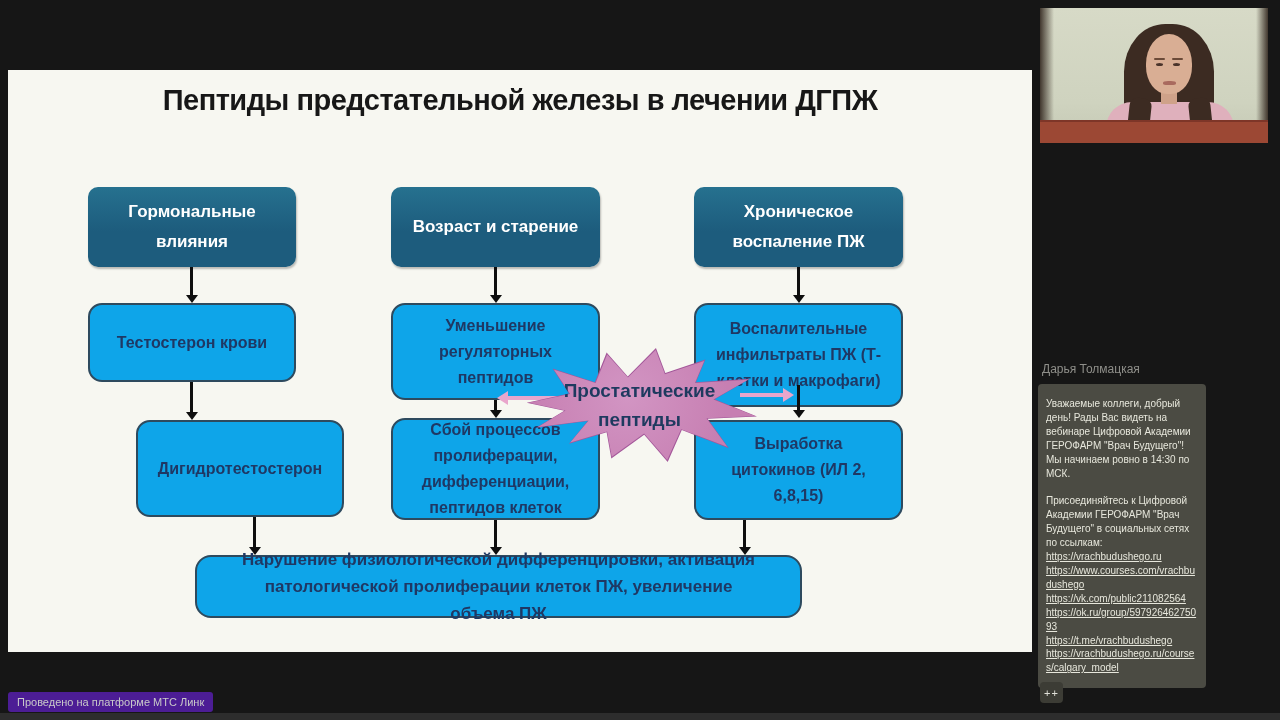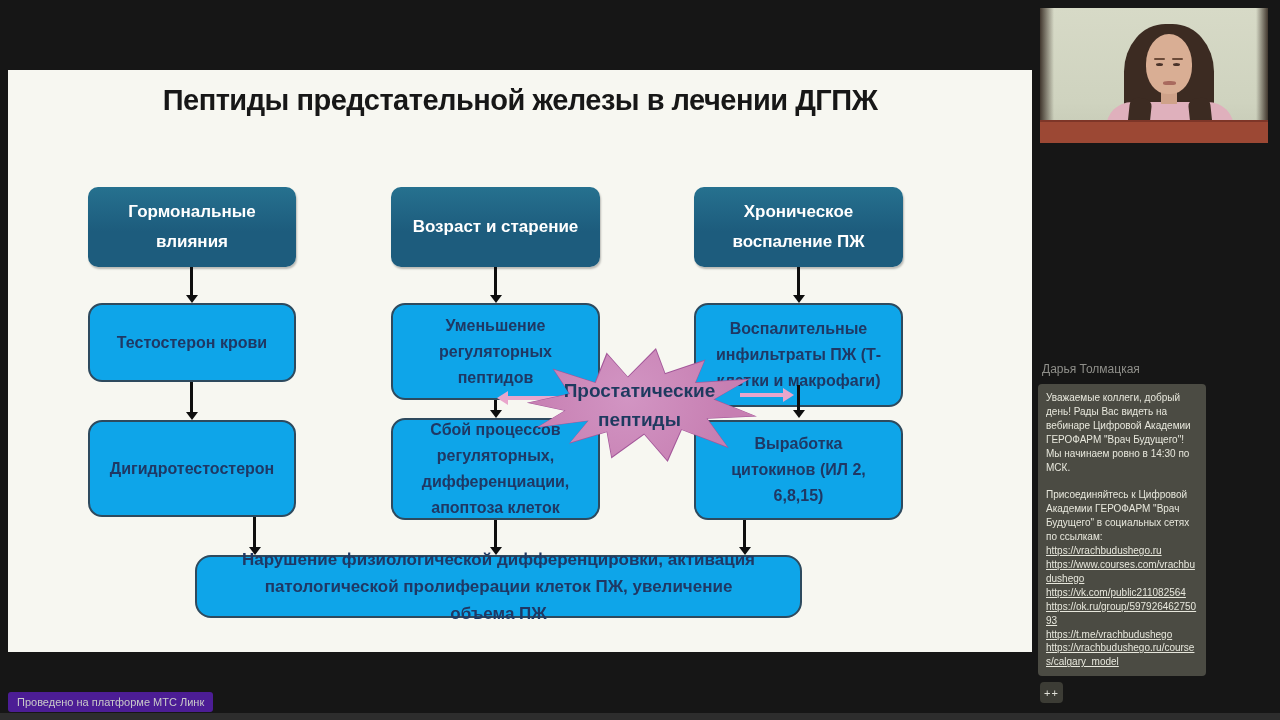--- a/index.html
+++ b/index.html
@@ -108,21 +108,21 @@
   .hair-strand{position:absolute;top:90px;width:22px;height:45px;background:#3c2b22;border-radius:8px;}
   .hair-strand.l{left:88px;transform:rotate(6deg);}
   .hair-strand.r{left:150px;transform:rotate(-6deg);}
 
   
   .chat-sender{
     position:absolute;left:1042px;top:362px;font-size:12px;color:#8f8f8a;
   }
   .chat-bubble{
     position:absolute;left:1038px;top:384px;width:168px;
-    background:#4b4b43;border-radius:4px;padding:7px 8px;
+    background:#4b4b43;border-radius:4px;padding:13px 8px;
     box-sizing:border-box;color:#e7e7dc;font-size:10px;line-height:13.9px;
   }
   .seg{white-space:pre-wrap;word-break:break-word;}
   .seg.link{text-decoration:underline;word-break:break-all;cursor:pointer;}
   .seg.gap{height:14px;}
   .chat-expand{
     position:absolute;left:1040px;top:682px;width:23px;height:21px;
     background:#3c3c35;border-radius:4px;color:#e0e0d8;font-size:11px;
     display:flex;align-items:center;justify-content:center;cursor:pointer;
     letter-spacing:1px;
@@ -146,22 +146,22 @@
     <div class="slide-title">Пептиды предстательной железы в лечении ДГПЖ</div>
 
     <div class="fbox hbox c1 row-h">Гормональные влияния</div>
     <div class="fbox hbox c2 row-h">Возраст и старение</div>
     <div class="fbox hbox c3 row-h">Хроническое воспаление ПЖ</div>
 
     <div class="fbox wbox c1 pad-sm" style="top:233px;height:79px;">Тестостерон крови</div>
     <div class="fbox wbox c2" style="top:233px;height:97px;">Уменьшение регуляторных пептидов</div>
     <div class="fbox wbox c3" style="top:233px;height:104px;padding:4px 10px;">Воспалительные инфильтраты ПЖ (Т-клетки и макрофаги)</div>
 
-    <div class="fbox wbox c1 pad-sm" style="top:350px;height:97px;">Дигидротестостерон</div>
-    <div class="fbox wbox c2" style="top:348px;height:102px;">Сбой процессов регуляторных, дифференциации, апоптоза клеток</div>
+    <div class="fbox wbox c1 pad-sm" style="top:350px;height:97px;margin-left:48px;">Дигидротестостерон</div>
+    <div class="fbox wbox c2" style="top:348px;height:102px;">Сбой процессов пролиферации, дифференциации, пептидов клеток</div>
     <div class="fbox wbox c3 pad-lg" style="top:350px;height:100px;">Выработка цитокинов (ИЛ 2, 6,8,15)</div>
 
     <div class="fbox wbox bottom-box">Нарушение физиологической дифференцировки, активация патологической пролиферации клеток ПЖ, увеличение объема ПЖ</div>
 
     <div class="arr" style="left:182px;top:197px;height:28px;"></div>
     <div class="arr" style="left:486px;top:197px;height:28px;"></div>
     <div class="arr" style="left:789px;top:197px;height:28px;"></div>
 
     <div class="arr" style="left:182px;top:312px;height:30px;"></div>
     <div class="arr" style="left:486px;top:330px;height:10px;"></div>

